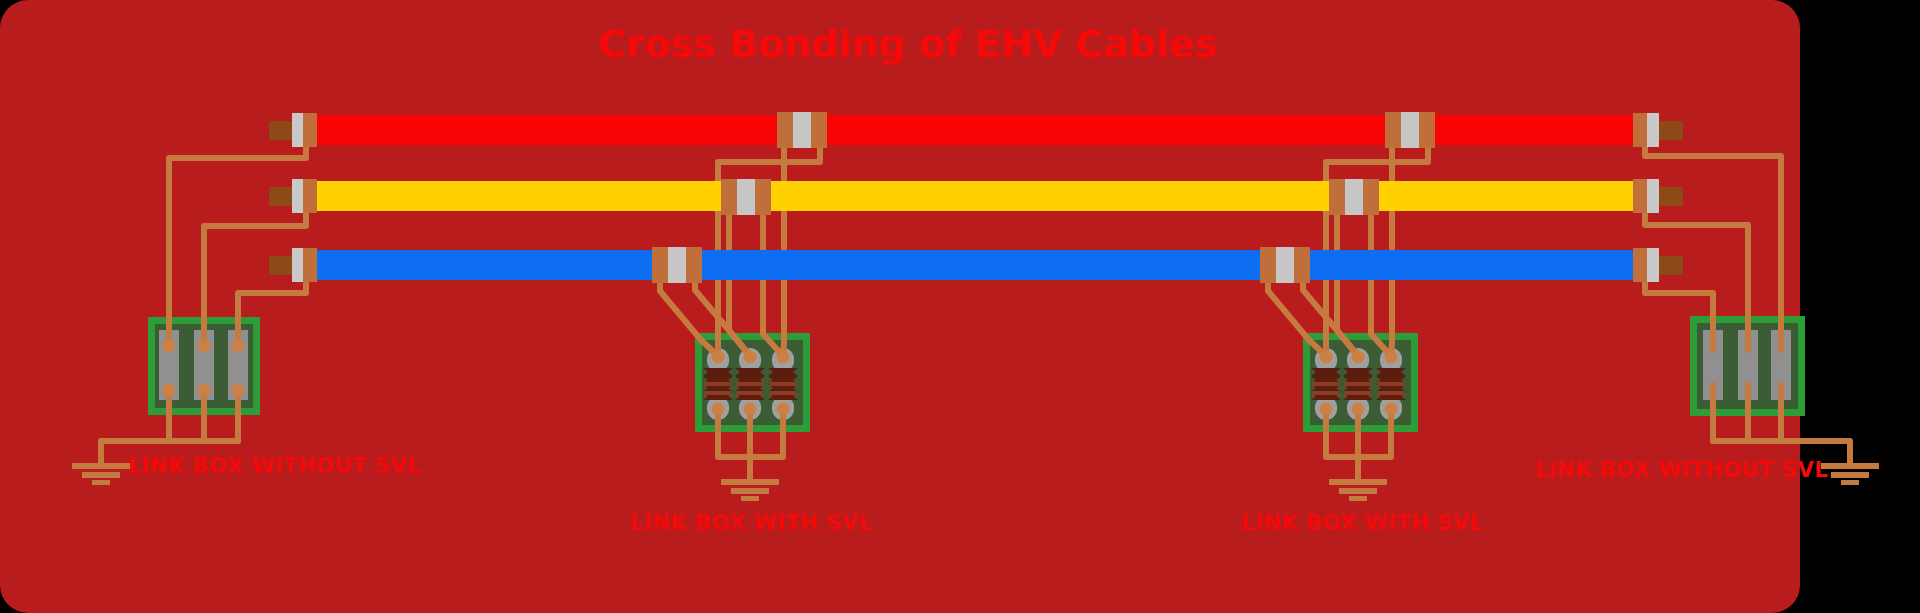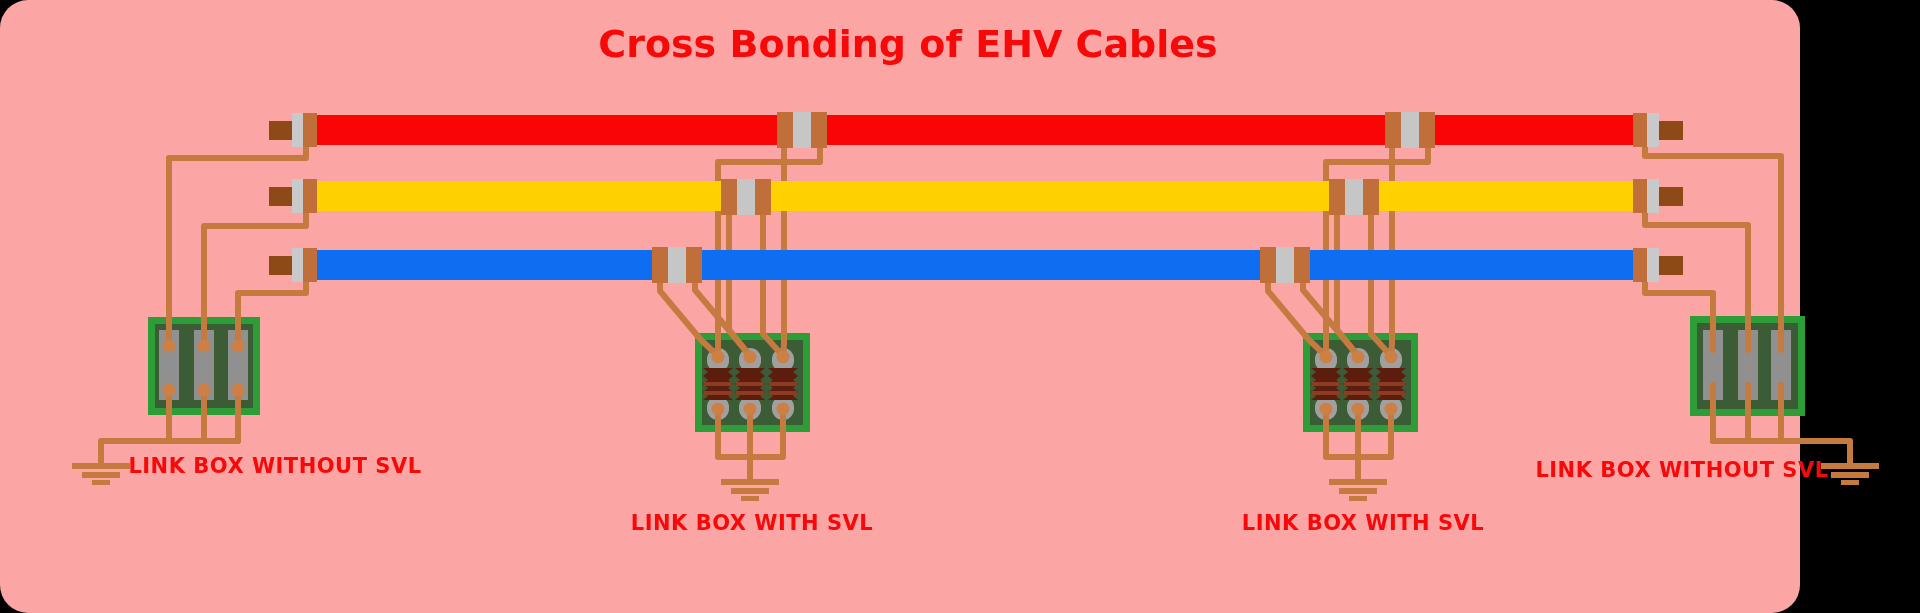--- a/index.html
+++ b/index.html
@@ -1,16 +1,16 @@
 <!DOCTYPE html>
 <html><head>
 <meta charset="utf-8">
 <style>
   html,body{margin:0;padding:0;background:#000;width:1920px;height:613px;overflow:hidden;}
-  #stage{position:relative;width:1800px;height:613px;background:#fca5a5;border-radius:28px;}
+  #stage{position:relative;width:1800px;height:613px;background:#b91c1c;border-radius:28px;}
   svg{position:absolute;left:0;top:0;display:block;}
   .wire{fill:none;stroke:#c57a40;stroke-width:6;stroke-linejoin:round;stroke-linecap:round;}
   .ttl{font-family:"DejaVu Sans",sans-serif;font-weight:bold;fill:#f60909;font-size:38px;text-anchor:middle;}
   .lbl{font-family:"DejaVu Sans",sans-serif;font-weight:bold;fill:#f60909;font-size:21px;text-anchor:middle;letter-spacing:0.5px;}
 </style>
 </head>
 <body>
 
 <div id="stage">
 <svg width="1920" height="613" viewBox="0 0 1920 613">

